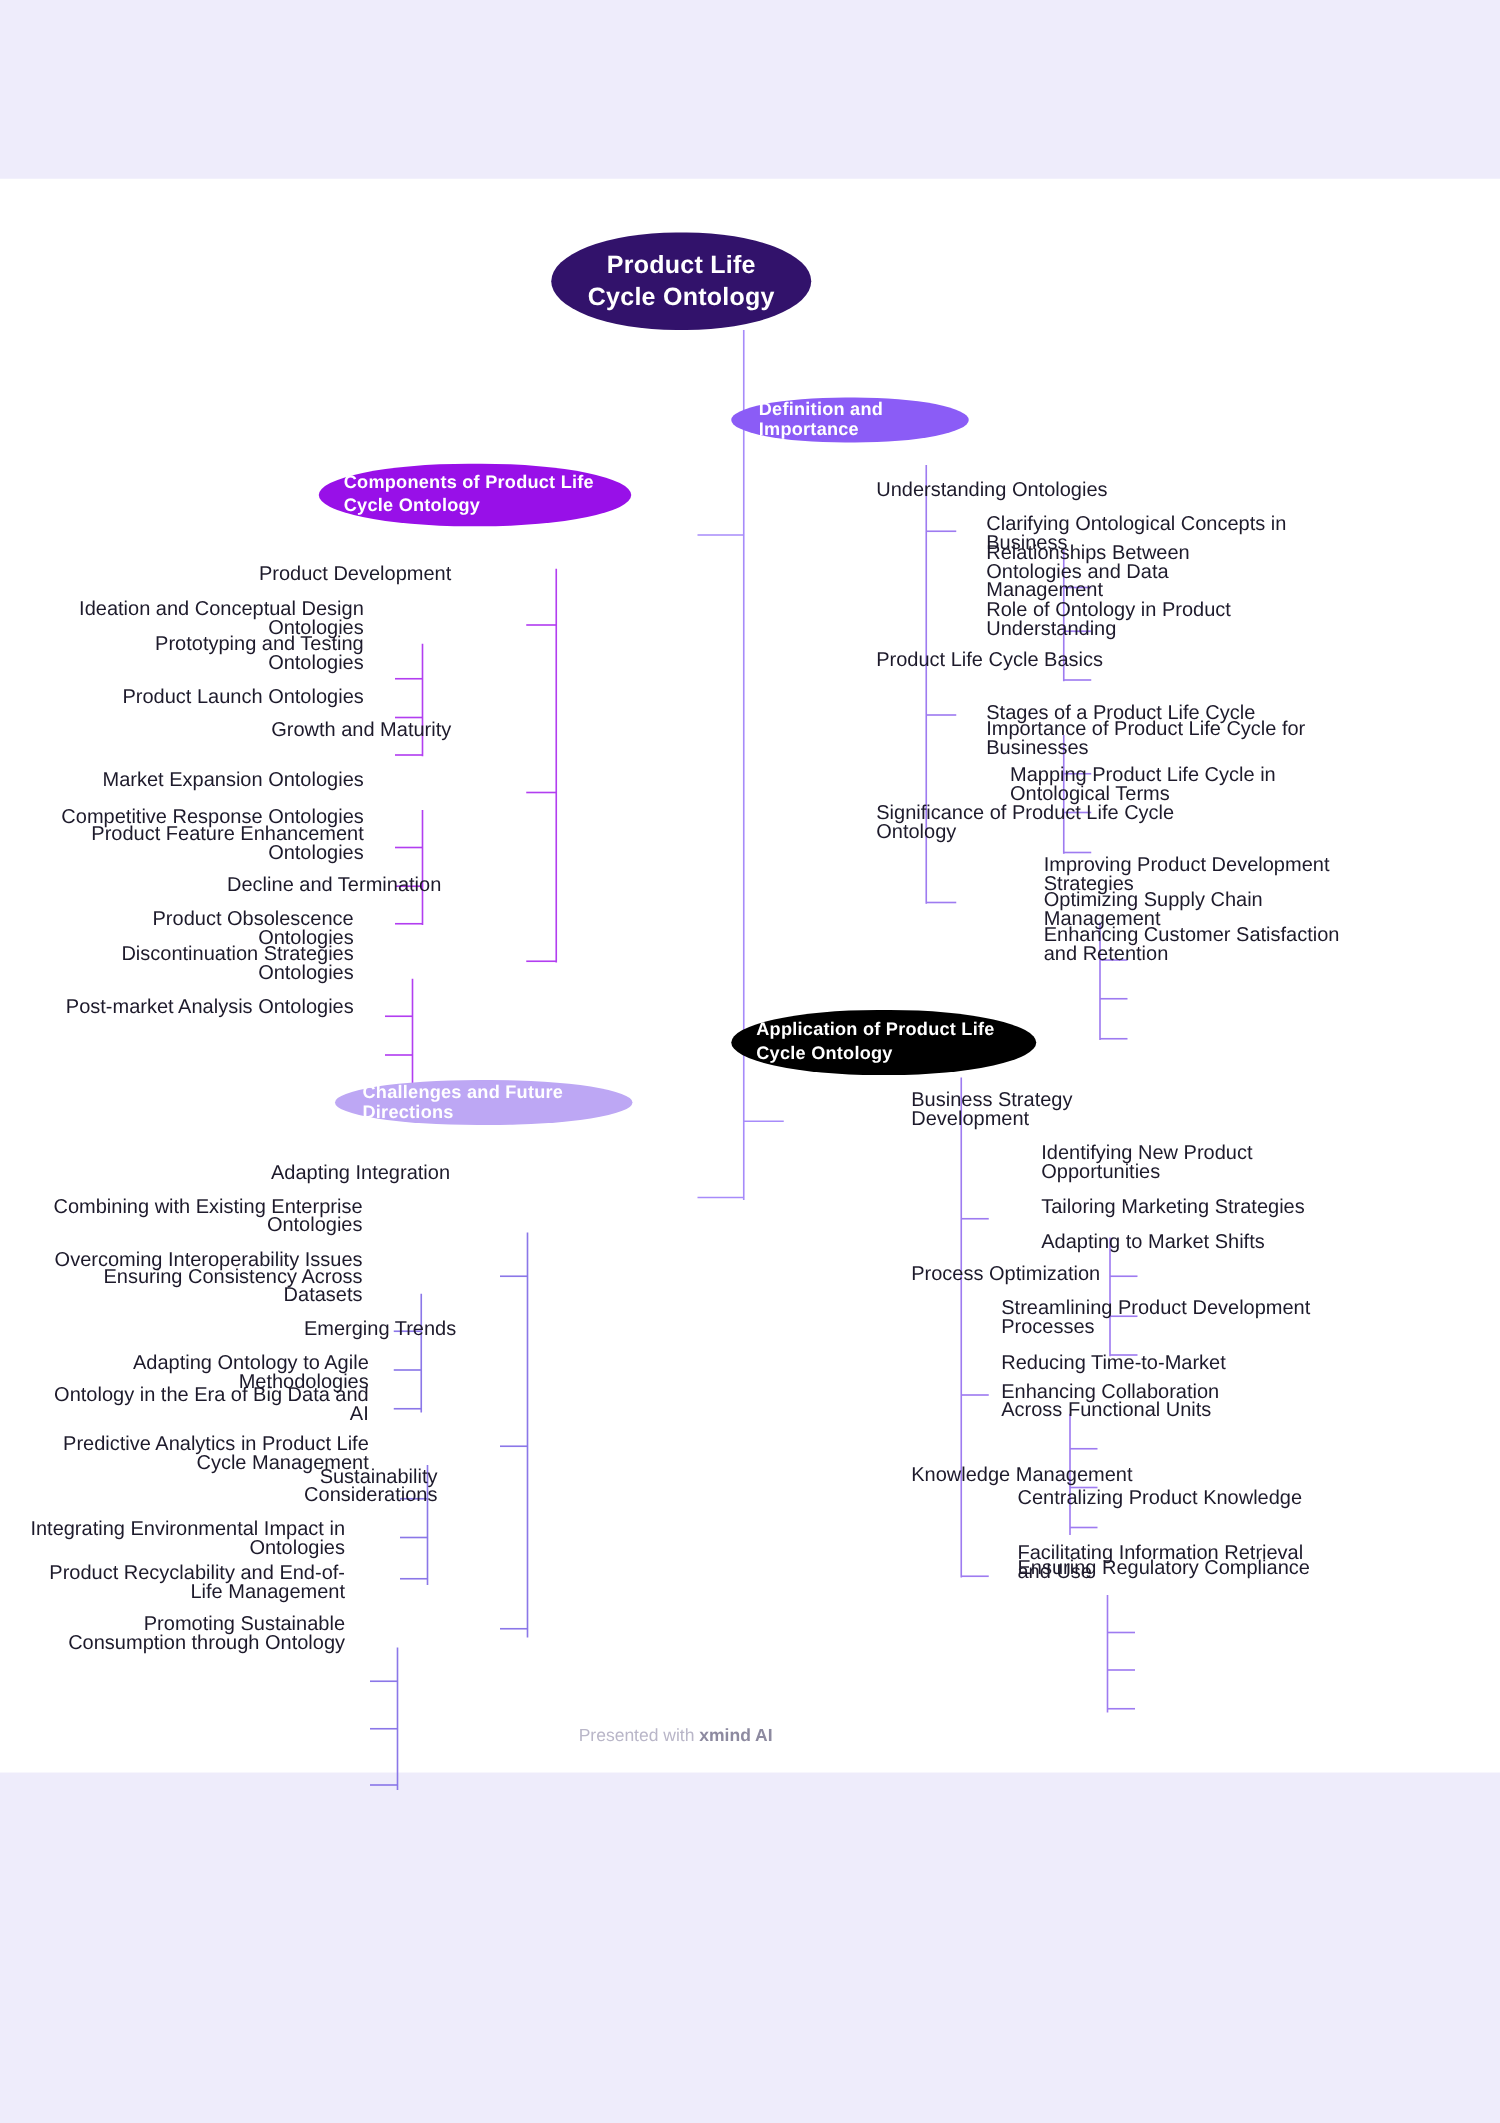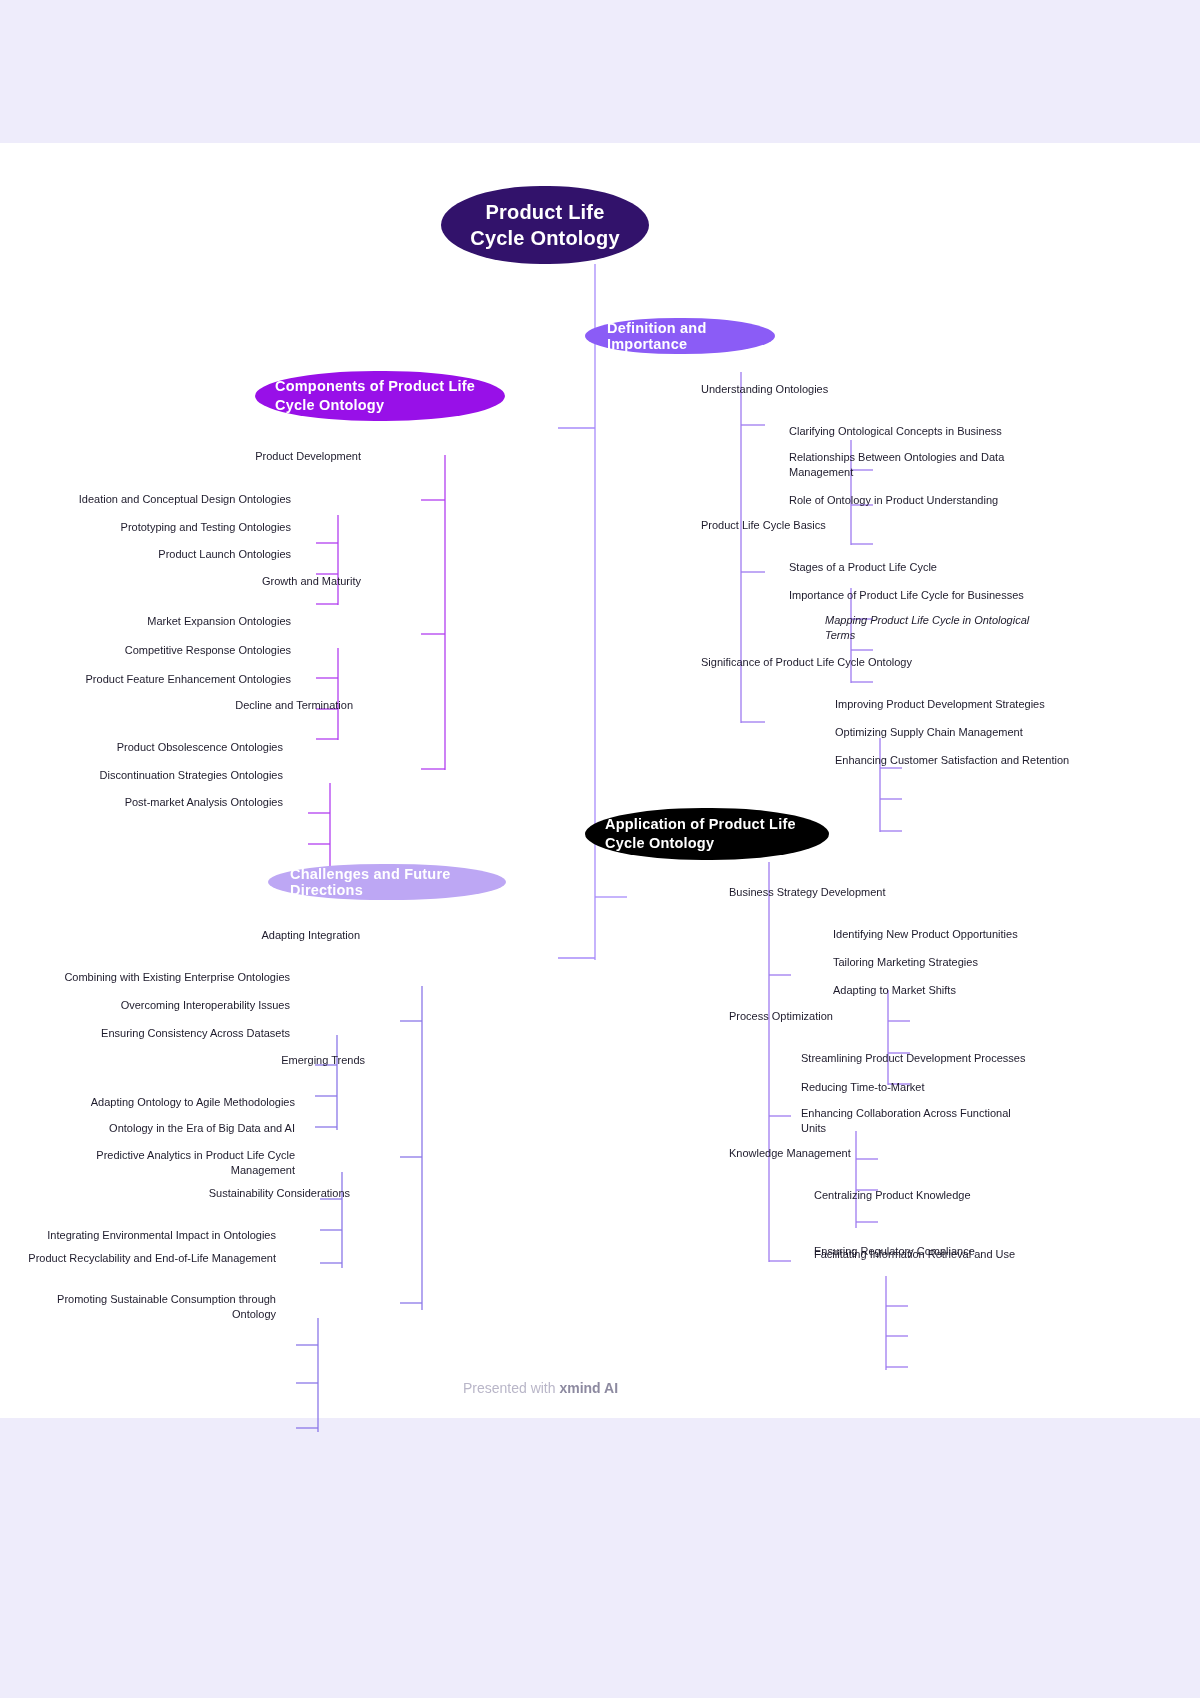--- a/index.html
+++ b/index.html
@@ -31,23 +31,23 @@
     justify-content:center;text-align:center;
     padding:0 28px;
   }
   .b-def{background:#8b5cf6;font-size:14.5px;font-weight:600;padding:0 22px;}
   .b-comp{background:#9810e8;font-size:14.5px;font-weight:600;padding:0 20px;line-height:19px;}
   .b-app{background:#000000;font-size:14.5px;font-weight:600;padding:0 20px;line-height:19px;justify-content:center;}
   .b-chal{background:#bda7f4;font-size:14.5px;font-weight:600;padding:0 22px;}
 
   .leaf{
     position:absolute;
-    font-size:11px;line-height:15px;
+    font-size:16px;line-height:15px;
     color:#1d1a2b;
-    display:flex;align-items:flex-start;
+    display:flex;align-items:flex-end;
   }
   .leaf.r{justify-content:flex-start;text-align:left;}
   .leaf.l{justify-content:flex-end;text-align:right;}
 
   .footer{
     position:absolute;left:0;top:1380px;width:1081px;
     text-align:center;font-size:14px;color:#b9b6c8;
   }
   .footer .brand{font-weight:700;color:#8d8aa0;}
 </style>
@@ -187,21 +187,21 @@
 
   <div class="leaf r" style="left:701px;top:518px;width:200px;height:18px;">
     <span>Product Life Cycle Basics</span>
   </div>
   <div class="leaf r" style="left:789px;top:560px;width:240px;height:18px;">
     <span>Stages of a Product Life Cycle</span>
   </div>
   <div class="leaf r" style="left:789px;top:588px;width:260px;height:18px;">
     <span>Importance of Product Life Cycle for Businesses</span>
   </div>
-  <div class="leaf r" style="left:825px;top:613px;width:215px;height:30px;font-style:italic;">
+  <div class="leaf r" style="left:808px;top:613px;width:215px;height:30px;">
     <span>Mapping Product Life Cycle in Ontological Terms</span>
   </div>
 
   <div class="leaf r" style="left:701px;top:655px;width:260px;height:18px;">
     <span>Significance of Product Life Cycle Ontology</span>
   </div>
   <div class="leaf r" style="left:835px;top:697px;width:260px;height:18px;">
     <span>Improving Product Development Strategies</span>
   </div>
   <div class="leaf r" style="left:835px;top:725px;width:260px;height:18px;">
@@ -277,21 +277,21 @@
   <div class="leaf r" style="left:801px;top:1051px;width:250px;height:18px;">
     <span>Streamlining Product Development Processes</span>
   </div>
   <div class="leaf r" style="left:801px;top:1080px;width:250px;height:18px;">
     <span>Reducing Time-to-Market</span>
   </div>
   <div class="leaf r" style="left:801px;top:1106px;width:222px;height:30px;">
     <span>Enhancing Collaboration Across Functional Units</span>
   </div>
 
-  <div class="leaf r" style="left:729px;top:1146px;width:200px;height:18px;">
+  <div class="leaf r" style="left:729px;top:1170px;width:200px;height:18px;">
     <span>Knowledge Management</span>
   </div>
   <div class="leaf r" style="left:814px;top:1188px;width:250px;height:18px;">
     <span>Centralizing Product Knowledge</span>
   </div>
   <div class="leaf r" style="left:814px;top:1216px;width:250px;height:18px;margin-top:31px;">
     <span>Facilitating Information Retrieval and Use</span>
   </div>
   <div class="leaf r" style="left:814px;top:1244px;width:250px;height:18px;">
     <span>Ensuring Regulatory Compliance</span>

